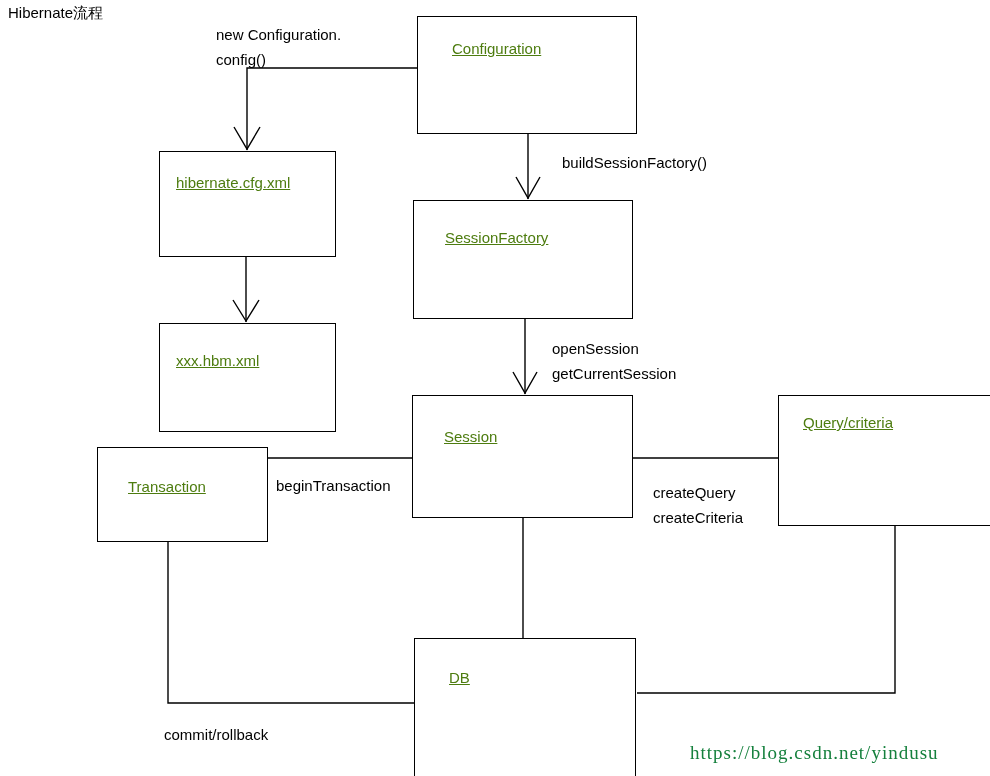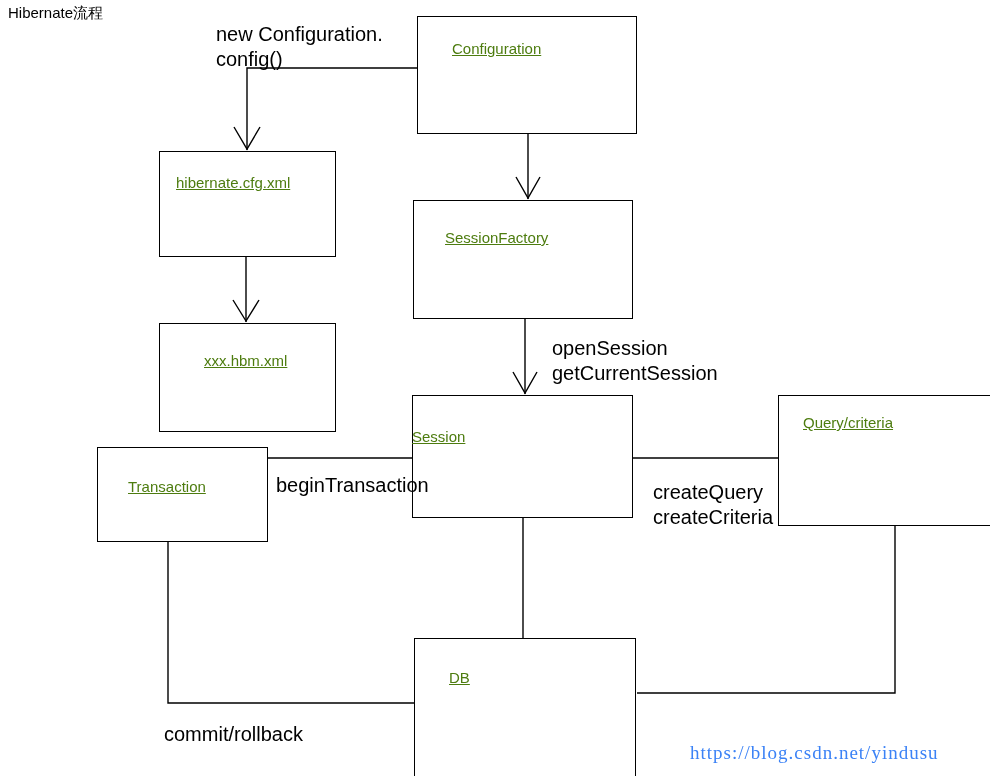--- a/index.html
+++ b/index.html
@@ -36,38 +36,38 @@
   .node-label {
     position: absolute;
     font-size: 15px;
     line-height: 17px;
     white-space: nowrap;
     color: #4d7c0f;
     text-decoration: underline;
   }
   .edge-label {
     position: absolute;
-    font-size: 20px;
+    font-size: 15px;
     line-height: 25px;
     white-space: pre;
     color: #000000;
   }
   .title {
     position: absolute;
     font-size: 15px;
     line-height: 17px;
     white-space: nowrap;
     color: #000000;
   }
   .watermark {
     position: absolute;
     font-family: "Liberation Serif", serif;
     font-size: 19px;
     letter-spacing: 1px;
-    color: #3b82f6;
+    color: #15803d;
     white-space: nowrap;
     user-select: none;
   }
 </style>
 </head>
 <body>
 
 <div id="canvas">
 
   <svg id="wires" viewBox="0 0 990 776" xmlns="http://www.w3.org/2000/svg">
@@ -99,40 +99,41 @@
 
   <div class="title" style="left:8px; top:4px;">Hibernate流程</div>
 
   <div class="node" style="left:417px; top:16px; width:220px; height:118px;"></div>
   <div class="node-label" style="left:452px; top:40px;">Configuration</div>
 
   <div class="node" style="left:159px; top:151px; width:177px; height:106px;"></div>
   <div class="node-label" style="left:176px; top:174px;text-align:center;">hibernate.cfg.xml</div>
 
   <div class="node" style="left:159px; top:323px; width:177px; height:109px;"></div>
-  <div class="node-label" style="left:176px; top:352px;margin-left:28px;">xxx.hbm.xml</div>
+  <div class="node-label" style="left:176px; top:352px;">xxx.hbm.xml</div>
 
   <div class="node" style="left:413px; top:200px; width:220px; height:119px;"></div>
   <div class="node-label" style="left:445px; top:229px;">SessionFactory</div>
 
   <div class="node" style="left:412px; top:395px; width:221px; height:123px;"></div>
-  <div class="node-label" style="left:412px; top:428px;text-align:right;">Session</div>
+  <div class="node-label" style="left:444px; top:428px;text-align:right;">Session</div>
 
   <div class="node" style="left:97px; top:447px; width:171px; height:95px;"></div>
   <div class="node-label" style="left:128px; top:478px;">Transaction</div>
 
   <div class="node" style="left:778px; top:395px; width:240px; height:131px;"></div>
   <div class="node-label" style="left:803px; top:414px;">Query/criteria</div>
 
   <div class="node" style="left:414px; top:638px; width:222px; height:160px;"></div>
   <div class="node-label" style="left:449px; top:669px;">DB</div>
 
   <div class="edge-label" style="left:216px; top:22px;">new Configuration.
 config()</div>
 
+  <div class="edge-label" style="left:562px; top:150px;">buildSessionFactory()</div>
 
   <div class="edge-label" style="left:552px; top:336px;">openSession
 getCurrentSession</div>
 
   <div class="edge-label" style="left:276px; top:473px;">beginTransaction</div>
 
   <div class="edge-label" style="left:653px; top:480px;">createQuery
 createCriteria</div>
 
 

